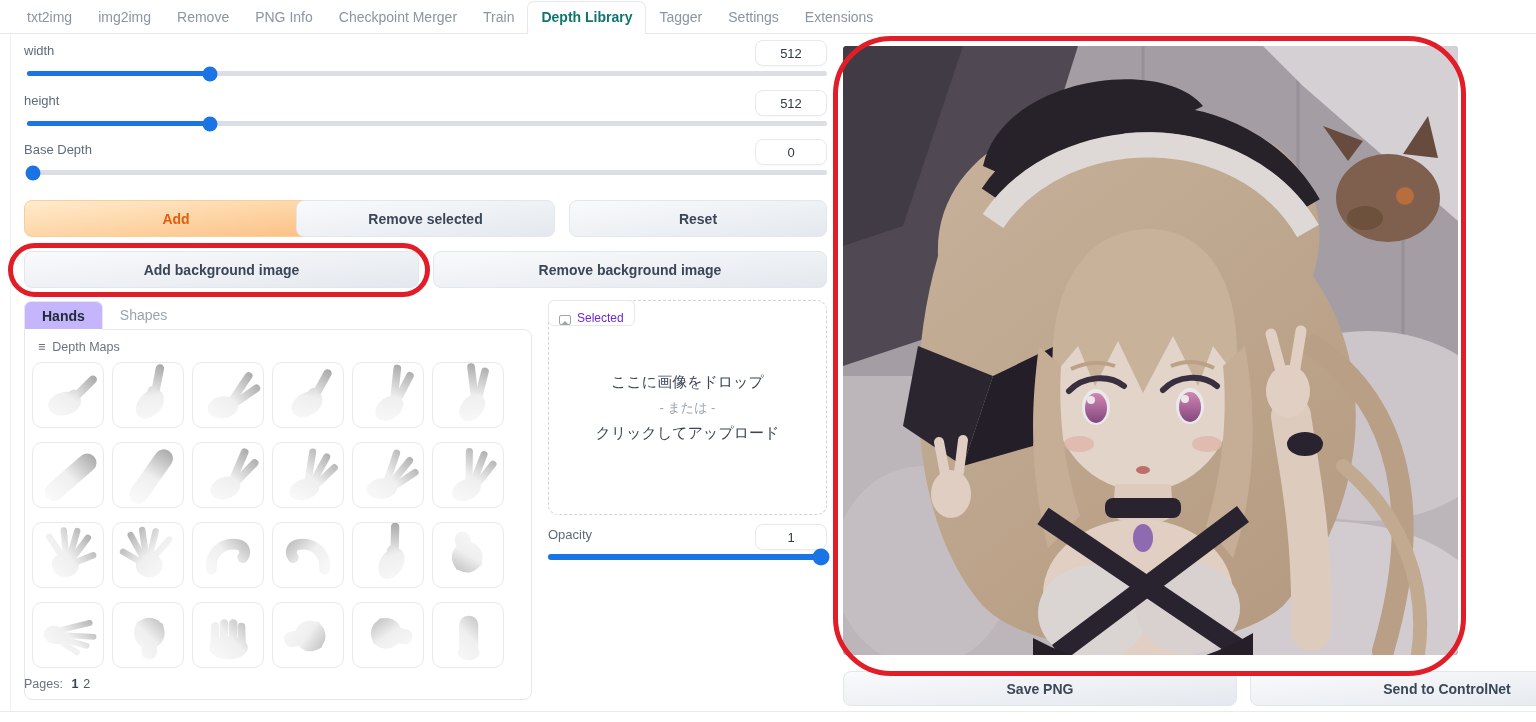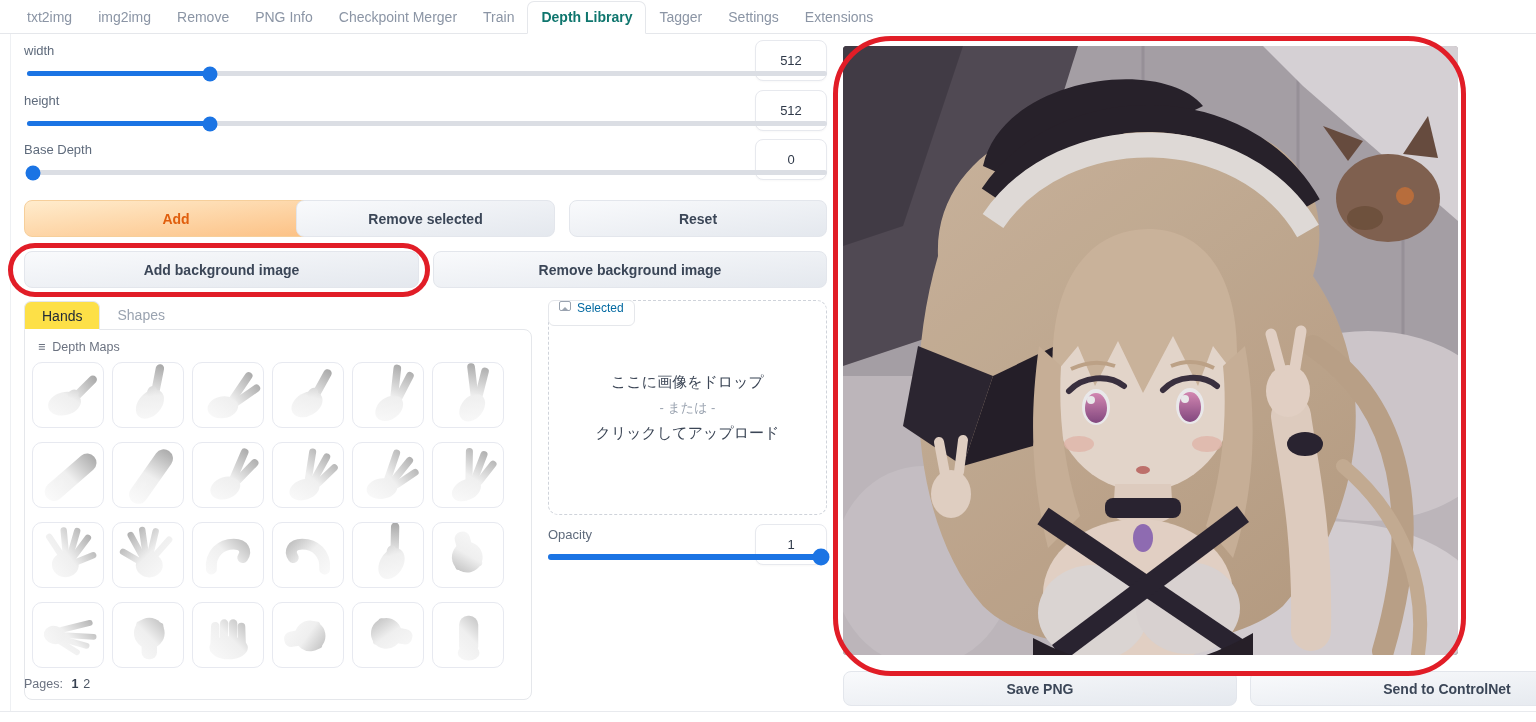--- a/index.html
+++ b/index.html
@@ -13,58 +13,58 @@
   .tabbar{position:absolute;left:0;top:0;width:1536px;height:34px;display:flex;align-items:flex-end;
     padding-left:14px;border-bottom:1px solid #e5e7eb;background:#fff;}
   .tab{padding:7px 13px 8px;font-size:14px;color:#8b95a5;white-space:nowrap;cursor:pointer;}
   .tab.active{border:1px solid #e5e7eb;border-bottom:1px solid #fff;border-radius:7px 7px 0 0;
     background:#fff;color:#0f766e;font-weight:700;margin-bottom:-1px;}
   .vline{position:absolute;left:10px;top:34px;width:1px;height:677px;background:#eef0f3;}
   .footer-line{position:absolute;left:0;top:711px;width:1536px;height:1px;background:#e8eaee;}
 
   
   .ctl-label{position:absolute;font-size:13px;color:#5f6b7c;}
-  .num-input{position:absolute;width:72px;height:41px;border:1px solid #e7e9ee;border-radius:8px;
+  .num-input{position:absolute;width:72px;height:26px;border:1px solid #e7e9ee;border-radius:8px;
     text-align:center;font-size:13px;color:#2f3949;background:#fff;font-family:inherit;outline:none;
     box-shadow:0 1px 2px rgba(0,0,0,.03);}
   .track{position:absolute;height:5px;border-radius:3px;background:#dbdee4;}
   .track .fill{position:absolute;left:0;top:0;height:100%;border-radius:3px;background:var(--blue);}
   .track .handle{position:absolute;top:50%;width:15px;height:15px;border-radius:50%;
     background:var(--blue);transform:translate(-50%,-50%);cursor:pointer;}
 
   
   .btn{position:absolute;height:37px;border-radius:8px;border:1px solid #e3e6ec;
     background:linear-gradient(to bottom right,#f9fafc,#e4e8ee);color:#3b4657;font-weight:700;
     font-size:14px;display:flex;align-items:center;justify-content:center;cursor:pointer;
     font-family:inherit;}
   .btn.primary{background:linear-gradient(to bottom right,#ffeccd,#fcc083);
     border-color:#f6cf9b;color:#e05e0d;}
 
   
   .lib-panel{position:absolute;left:24px;top:329px;width:508px;height:371px;
     border:1px solid #e5e7eb;border-radius:0 8px 8px 8px;background:#fff;}
   .lib-tabs{position:absolute;left:24px;top:301px;height:29px;display:flex;z-index:2;}
   .libtab{padding:6px 17px;font-size:14px;color:#9aa3b0;cursor:pointer;}
-  .libtab.active{border:1px solid #e5e7eb;border-bottom:1px solid #fff;background:#fde047;
-    border-radius:7px 7px 0 0;color:#222b38;font-weight:400;}
+  .libtab.active{border:1px solid #e5e7eb;border-bottom:1px solid #fff;background:#c4b5fd;
+    border-radius:7px 7px 0 0;color:#222b38;font-weight:700;}
   .accordion{position:absolute;left:38px;top:340px;font-size:12.5px;color:#6b7280;
     display:flex;gap:7px;align-items:center;cursor:pointer;z-index:2;}
   .grid{position:absolute;left:32px;top:362px;display:grid;
     grid-template-columns:repeat(6,72px);grid-auto-rows:66px;gap:14px 8px;z-index:2;}
   .thumb{background:#fff;border:1px solid #e7e9f0;border-radius:10px;cursor:pointer;overflow:hidden;}
   .thumb svg{width:100%;height:100%;display:block;}
   .pages{position:absolute;left:24px;top:677px;width:508px;
     font-size:12.5px;color:#6b7280;z-index:2;}
   .pages .pg{margin-left:5px;cursor:pointer;color:#4b5563;}
   .pages .pg.current{font-weight:700;color:#374151;}
 
   
   .chip{position:absolute;left:548px;top:300px;height:26px;padding:0 10px;border:1px solid #e5e7eb;
-    border-radius:6px;background:#fff;display:flex;align-items:flex-start;gap:6px;font-size:12px;
-    color:#0369a1;z-index:3;}
+    border-radius:6px;background:#fff;display:flex;align-items:flex-end;gap:6px;font-size:12px;
+    color:#6d28d9;z-index:3;}
   .pic-icon{width:12px;height:10px;border:1.5px solid #9aa3b0;border-radius:2px;position:relative;overflow:hidden;}
   .pic-icon:after{content:"";position:absolute;left:1px;bottom:-1px;
     border-left:4px solid transparent;border-right:4px solid transparent;border-bottom:4px solid #9aa3b0;}
   .dropzone{position:absolute;left:548px;top:300px;width:279px;height:215px;border:1px dashed #cfd3da;
     border-radius:10px;display:flex;flex-direction:column;align-items:center;justify-content:center;
     gap:7px;background:#fff;cursor:pointer;}
   .dz-main{font-size:15px;color:#3c4656;}
   .dz-sub{font-size:13px;color:#9aa3b0;}
 
   

